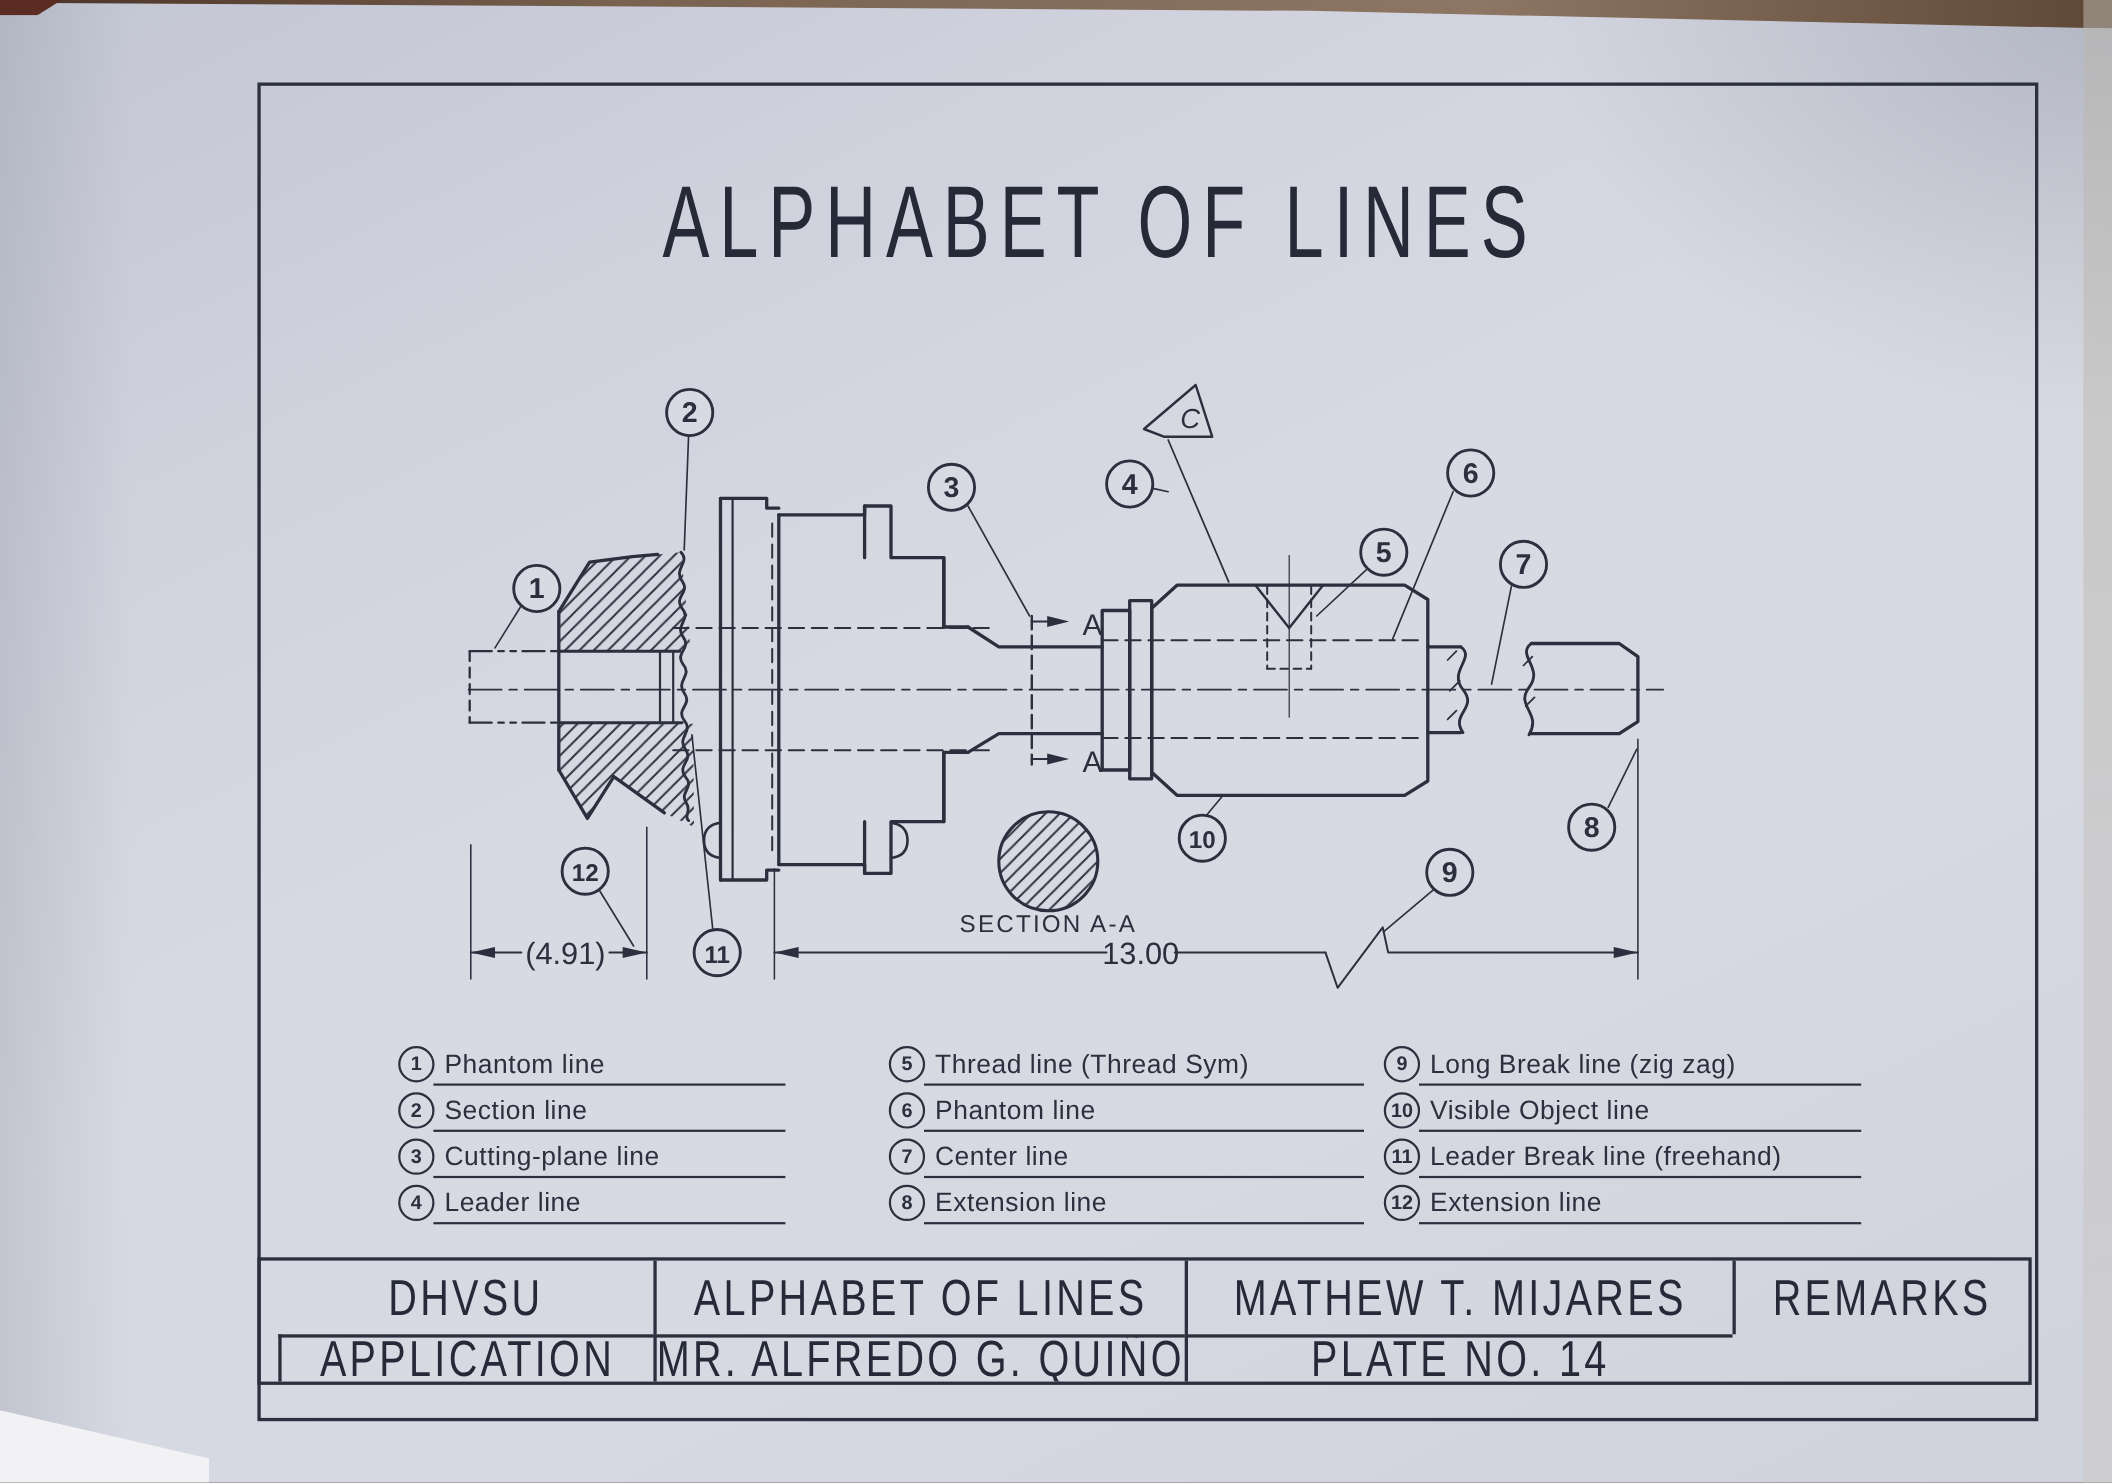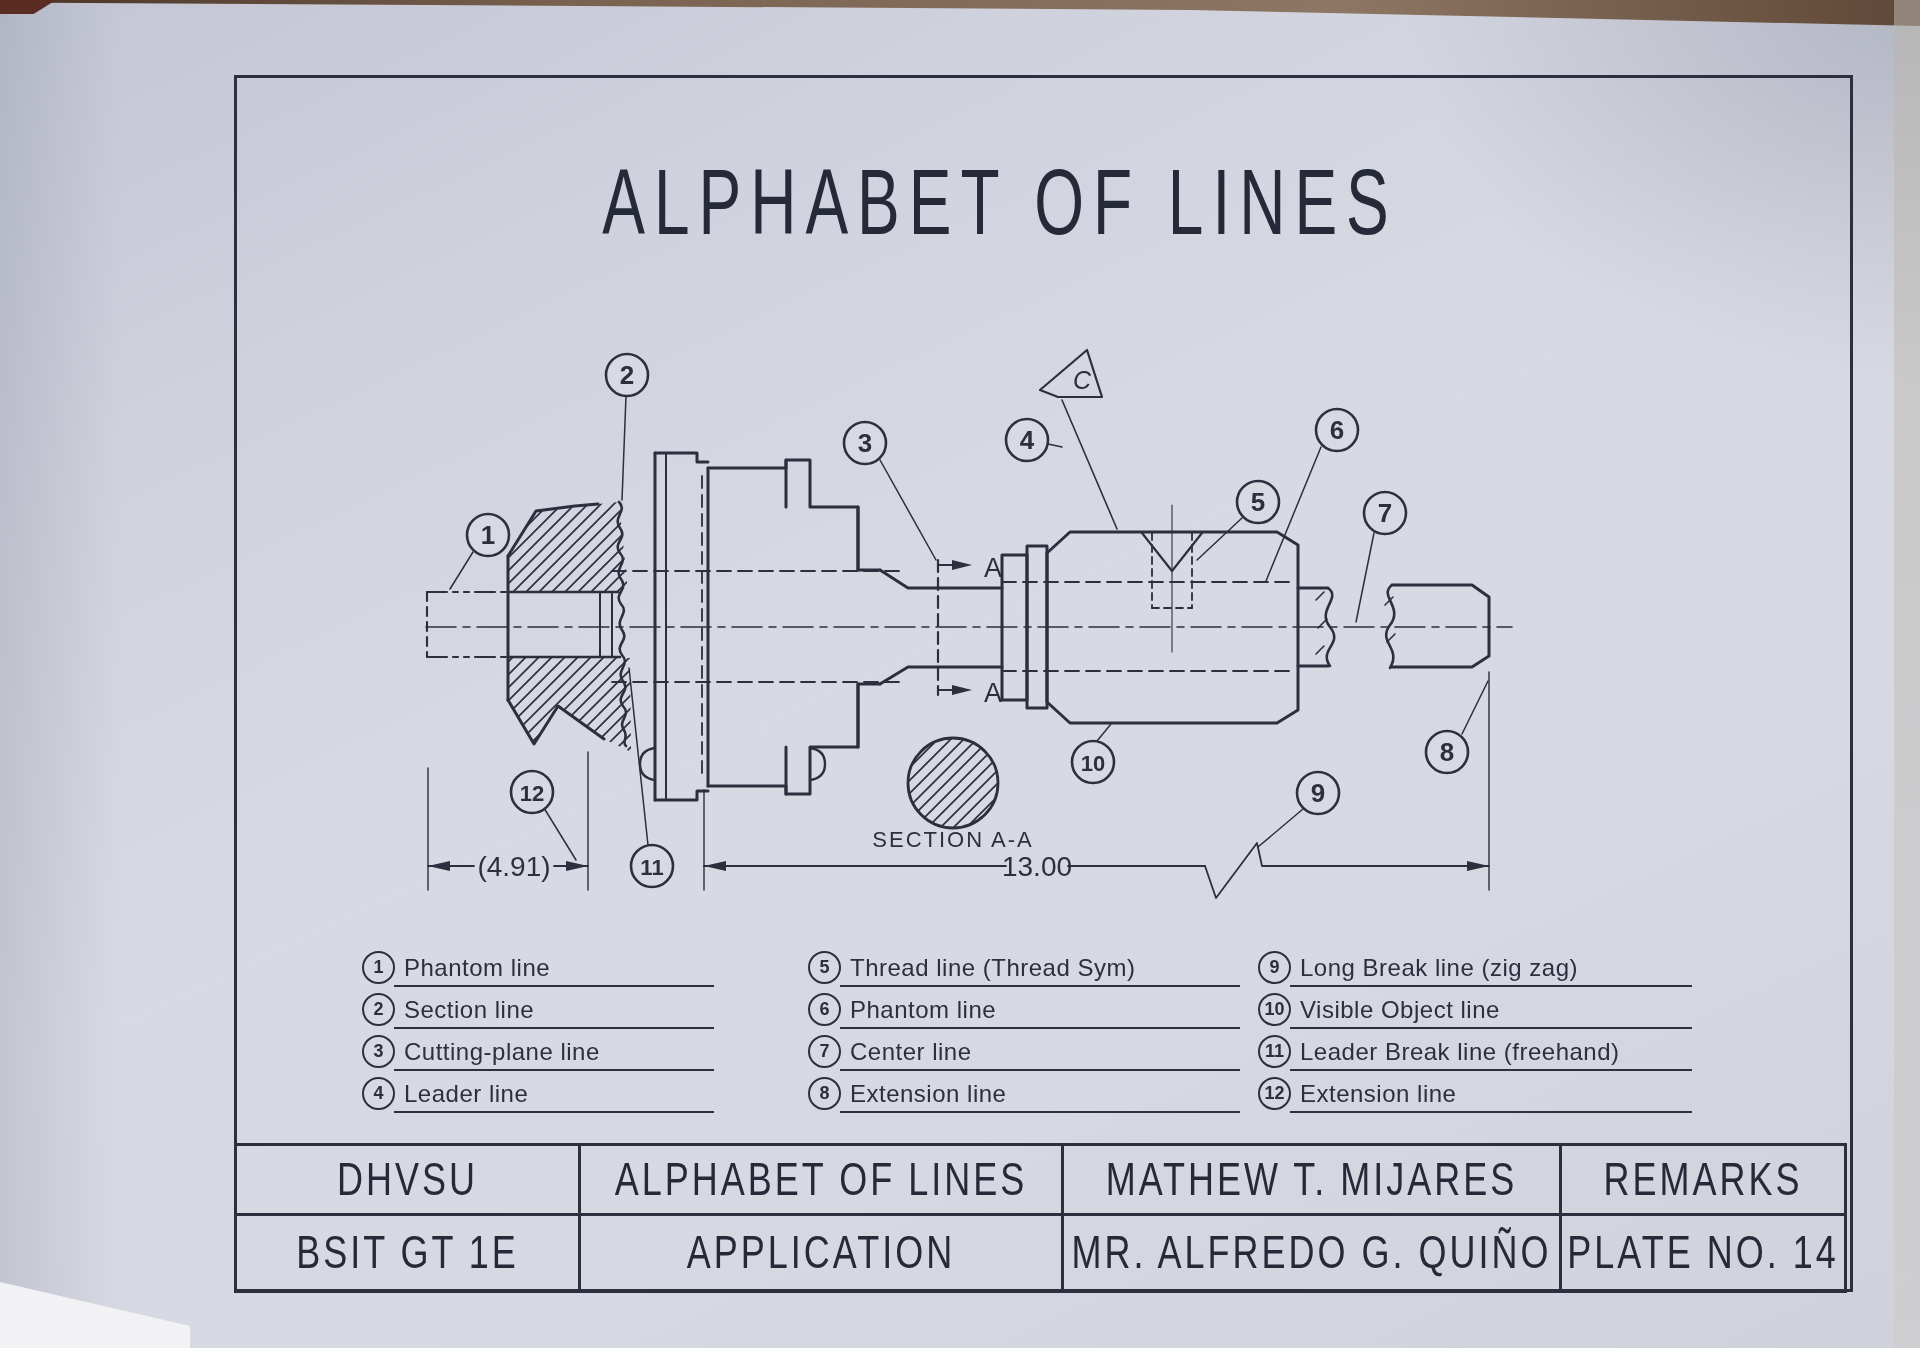--- a/index.html
+++ b/index.html
@@ -26,22 +26,22 @@
     font-size:64px;font-weight:400;letter-spacing:9px;color:#262a38;
     transform:scaleY(1.45);transform-origin:top center;white-space:nowrap;}
   
   .legend-col{position:absolute;top:948px;}
   .lrow{position:relative;height:42px;}
   .lnum{position:absolute;left:0;top:3px;width:29px;height:29px;border:2.5px solid #2b2f3e;border-radius:50%;
     text-align:center;line-height:29px;font-size:18px;font-weight:700;background:transparent;}
   .llabel{position:absolute;left:42px;top:6px;font-size:24px;letter-spacing:.5px;white-space:nowrap;}
   .lline{position:absolute;left:32px;right:0;bottom:3px;border-bottom:2.2px solid #2b2f3e;}
   
-  .tblock{position:absolute;left:234px;top:1143px;width:1613px;height:150px;border:3px solid #2b2f3e;box-sizing:border-box;
-    display:grid;grid-template-columns:341px 483px 498px 1fr;grid-template-rows:67px 1fr;}
+  .tblock{position:absolute;left:234px;top:1143px;width:1613px;height:116px;border:3px solid #2b2f3e;box-sizing:border-box;
+    display:grid;grid-template-columns:341px 483px 498px 1fr;grid-template-rows:67px 1fr;padding-left:16px;}
   .tcell{border-left:3px solid #2b2f3e;border-top:3px solid #2b2f3e;display:flex;align-items:center;justify-content:center;overflow:hidden;}
   .tcell.first{border-left:none;}
   .tcell.toprow{border-top:none;}
   .tcell span{font-size:36px;letter-spacing:3px;white-space:nowrap;transform:scaleY(1.28);color:#262a38;}
   svg text{font-family:"Liberation Sans",sans-serif;}
 </style>
 </head>
 <body>
 
 <div class="photo">
@@ -298,23 +298,20 @@
       </div>
     <div class="tcell toprow">
       <span>ALPHABET OF LINES</span>
       </div>
     <div class="tcell toprow">
       <span>MATHEW T. MIJARES</span>
       </div>
     <div class="tcell toprow">
       <span>REMARKS</span>
       </div>
-    <div class="tcell first">
-      <span>BSIT GT 1E</span>
-      </div>
     <div class="tcell">
       <span>APPLICATION</span>
       </div>
     <div class="tcell">
       <span>MR. ALFREDO G. QUIÑO</span>
       </div>
     <div class="tcell">
       <span>PLATE NO. 14</span>
       </div>
   </div>

